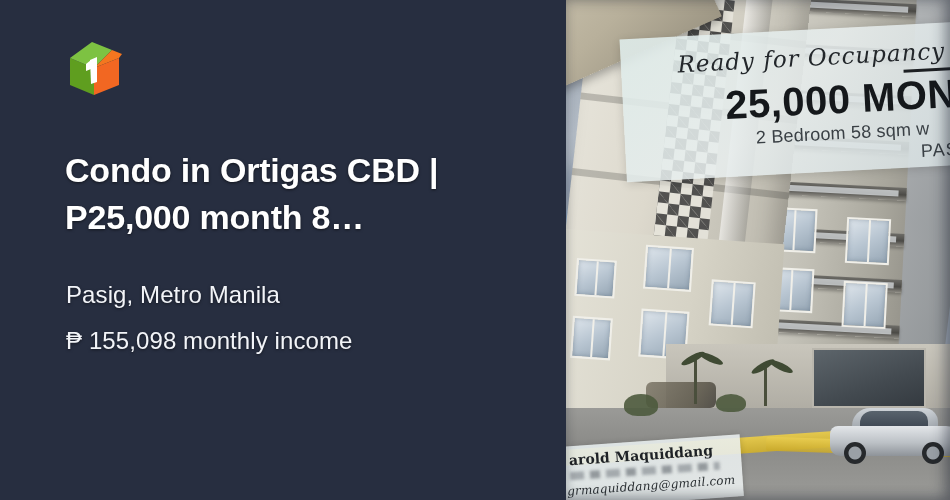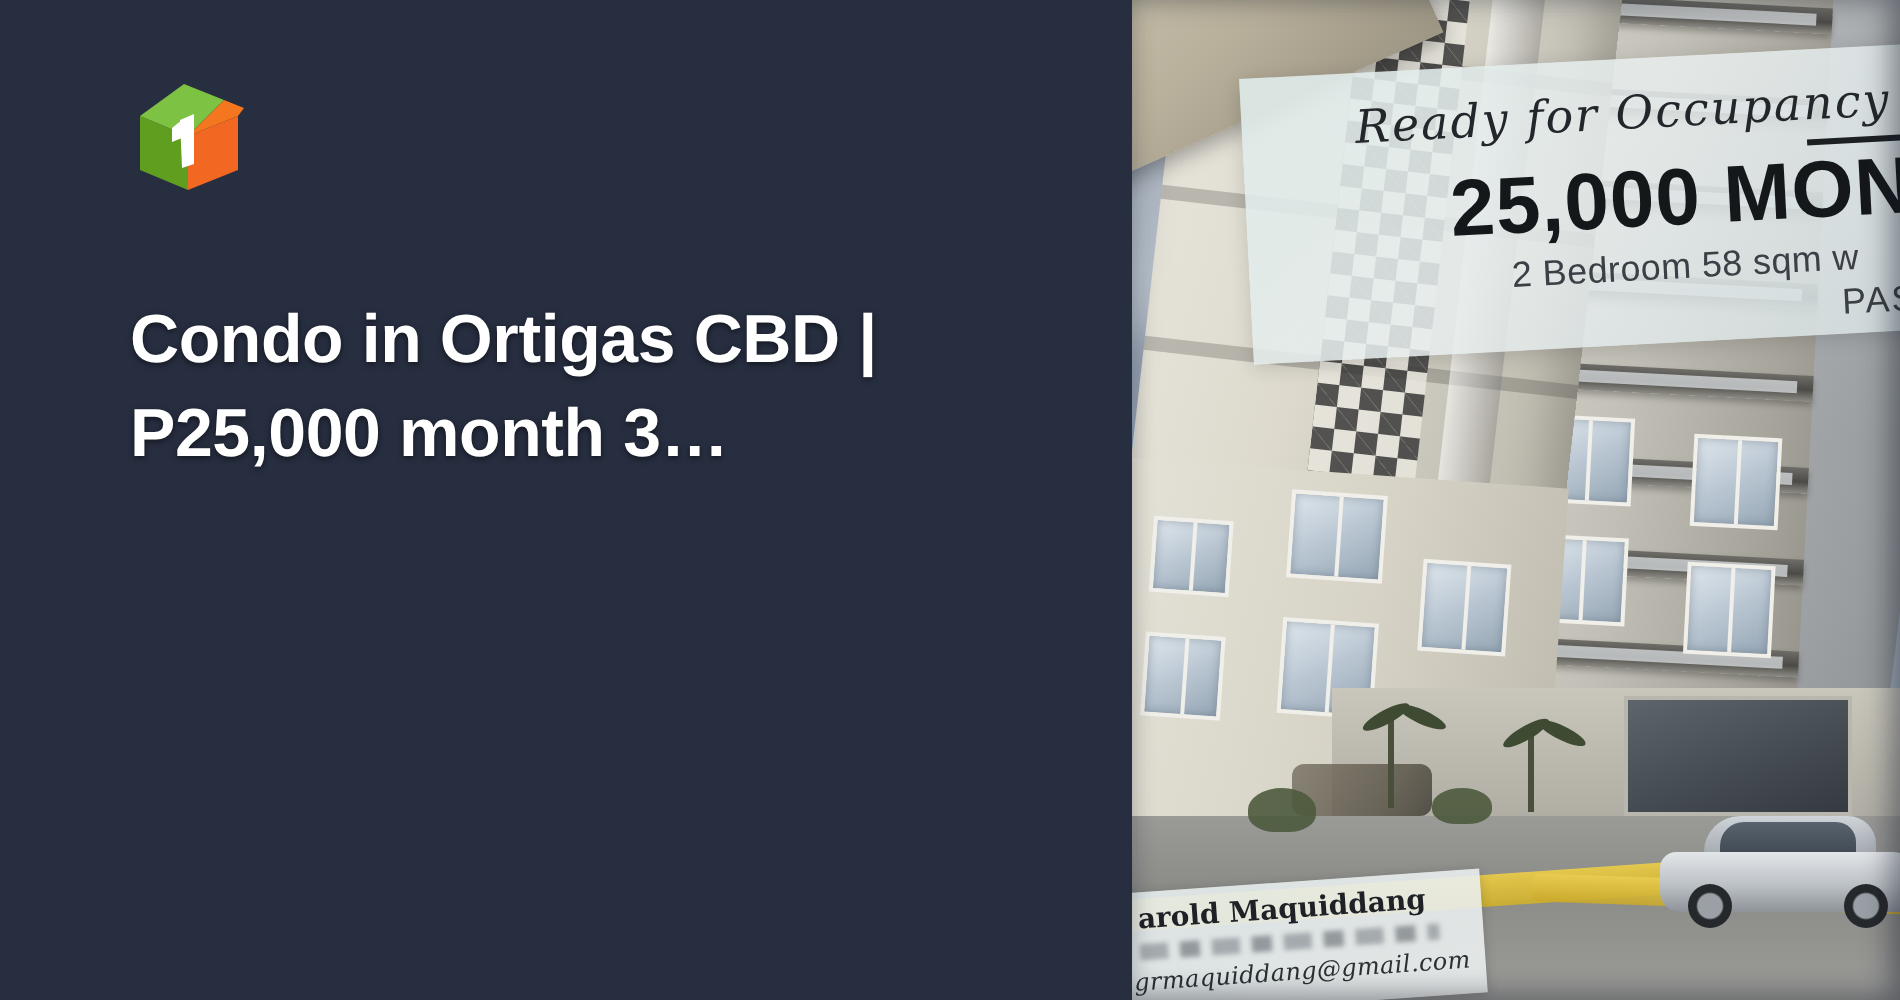--- a/index.html
+++ b/index.html
@@ -267,23 +267,25 @@
 
         <polygon points="6,23 28,7 48,15 30,33" fill="#7dc242"></polygon>
 
         <polygon points="48,15 58,19 55,23 30,33" fill="#f4761f"></polygon>
 
         <polygon points="26,25 33,22 33,47 27,49" fill="#ffffff"></polygon>
         <polygon points="22,29 27,25 27,34 22,36" fill="#ffffff"></polygon>
       </svg>
     </div>
 
-    <div class="title">Condo in Ortigas CBD | P25,000 month 3…</div>
+    <div class="title">Condo in Ortigas CBD | P25,000 month 8…</div>
 
     <div class="meta">
+      <div class="meta-line">Pasig, Metro Manila</div>
+      <div class="meta-line">₱ 155,098 monthly income</div>
     </div>
 
   </div>
 
   <div class="photo">
 
     <div class="sky"></div>
     <div class="cloud c1"></div>
     <div class="cloud c2"></div>
     <div class="cloud c3"></div>

